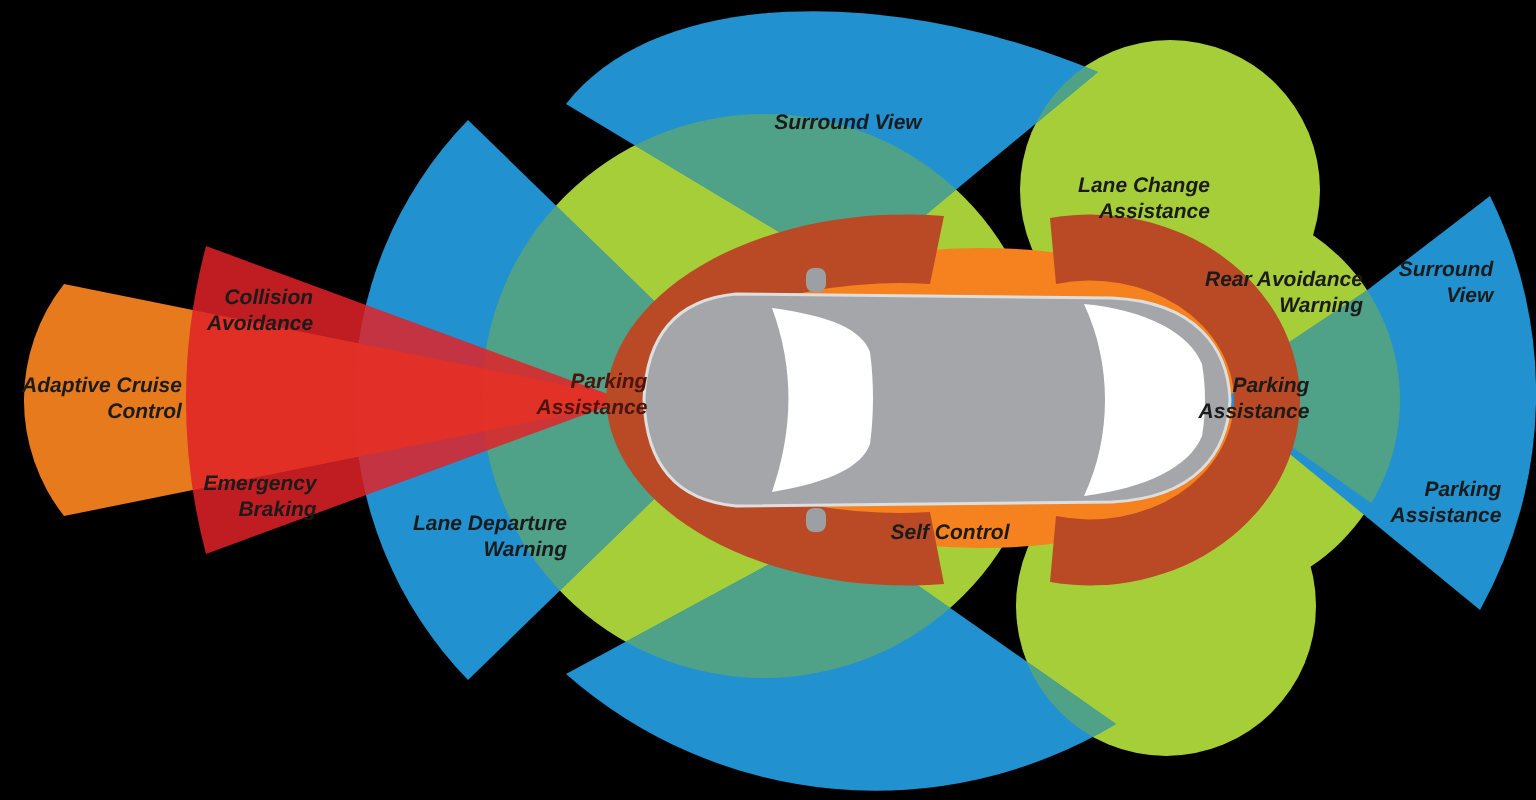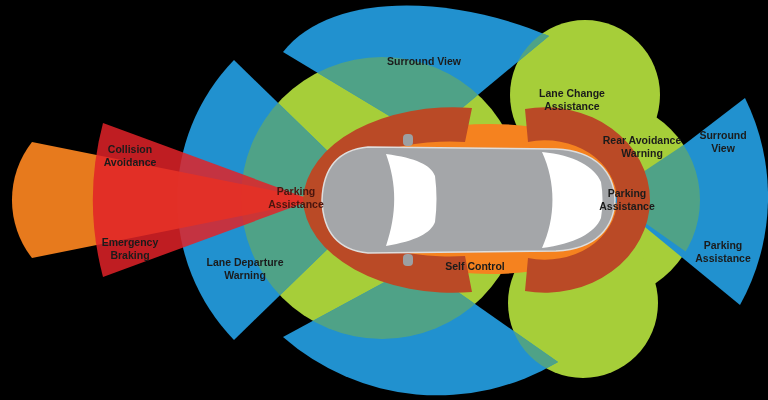--- a/index.html
+++ b/index.html
@@ -1,21 +1,21 @@
 <!DOCTYPE html>
 <html><head>
 <meta charset="utf-8">
 <style>
   html,body{margin:0;padding:0;background:#000;}
   #stage{position:relative;width:768px;height:400px;background:#000;overflow:hidden;
          font-family:"Liberation Sans", sans-serif;}
   #stage svg{position:absolute;left:0;top:0;}
-  .lbl{position:absolute;transform:translate(-50%,-50%);text-align:center;
+  .lbl{position:absolute;transform:translate(-50%,-50%);text-align:right;
        white-space:pre-line;color:#1b1b1b;font-size:10.5px;line-height:1.25;
-       font-weight:600;letter-spacing:0px;pointer-events:none;}
+       font-weight:600;letter-spacing:0px;pointer-events:none;font-style:italic;}
   .lbl.dark{color:#49150e;}
 </style>
 </head>
 <body>
 
 <div id="stage">
   <svg width="768" height="400" viewBox="0 0 768 400">
     <defs>
       <mask id="greenNoOrange" maskUnits="userSpaceOnUse" x="0" y="0" width="768" height="400">
         <rect x="0" y="0" width="768" height="400" fill="black"></rect>
@@ -74,20 +74,22 @@
       <rect x="403" y="254" width="10" height="12" rx="4" fill="#9CA0A3"></rect>
       <path d="M368,147 C336,150 323,170 322,200 C323,230 336,250 368,253 L556,251
                C598,249 614,226 615,200 C614,174 598,151 556,149 Z" fill="#A4A6A9" stroke="#DEDEDE" stroke-width="1.5"></path>
       <path d="M386,154 C397,184 397,214 386,246 C416,241 431,233 435,222
                C437,207 437,191 435,176 C431,165 416,158 386,154 Z" fill="#FFFFFF"></path>
       <path d="M542,152 C556,182 556,218 542,248 C574,244 595,233 601,218
                C603,206 603,194 601,182 C595,167 574,155 542,152 Z" fill="#FFFFFF"></path>
     </g>
   </svg>
 
+  <div class="lbl" style="left:51px;top:200px">Adaptive Cruise
+Control</div>
   <div class="lbl" style="left:130px;top:249px">Emergency
 Braking</div>
   <div class="lbl" style="left:130px;top:156px">Collision
 Avoidance</div>
   <div class="lbl" style="left:245px;top:269px">Lane Departure
 Warning</div>
   <div class="lbl dark" style="left:296px;top:198px">Parking
 Assistance</div>
   <div class="lbl" style="left:424px;top:62px">Surround View</div>
   <div class="lbl" style="left:475px;top:267px">Self Control</div>

